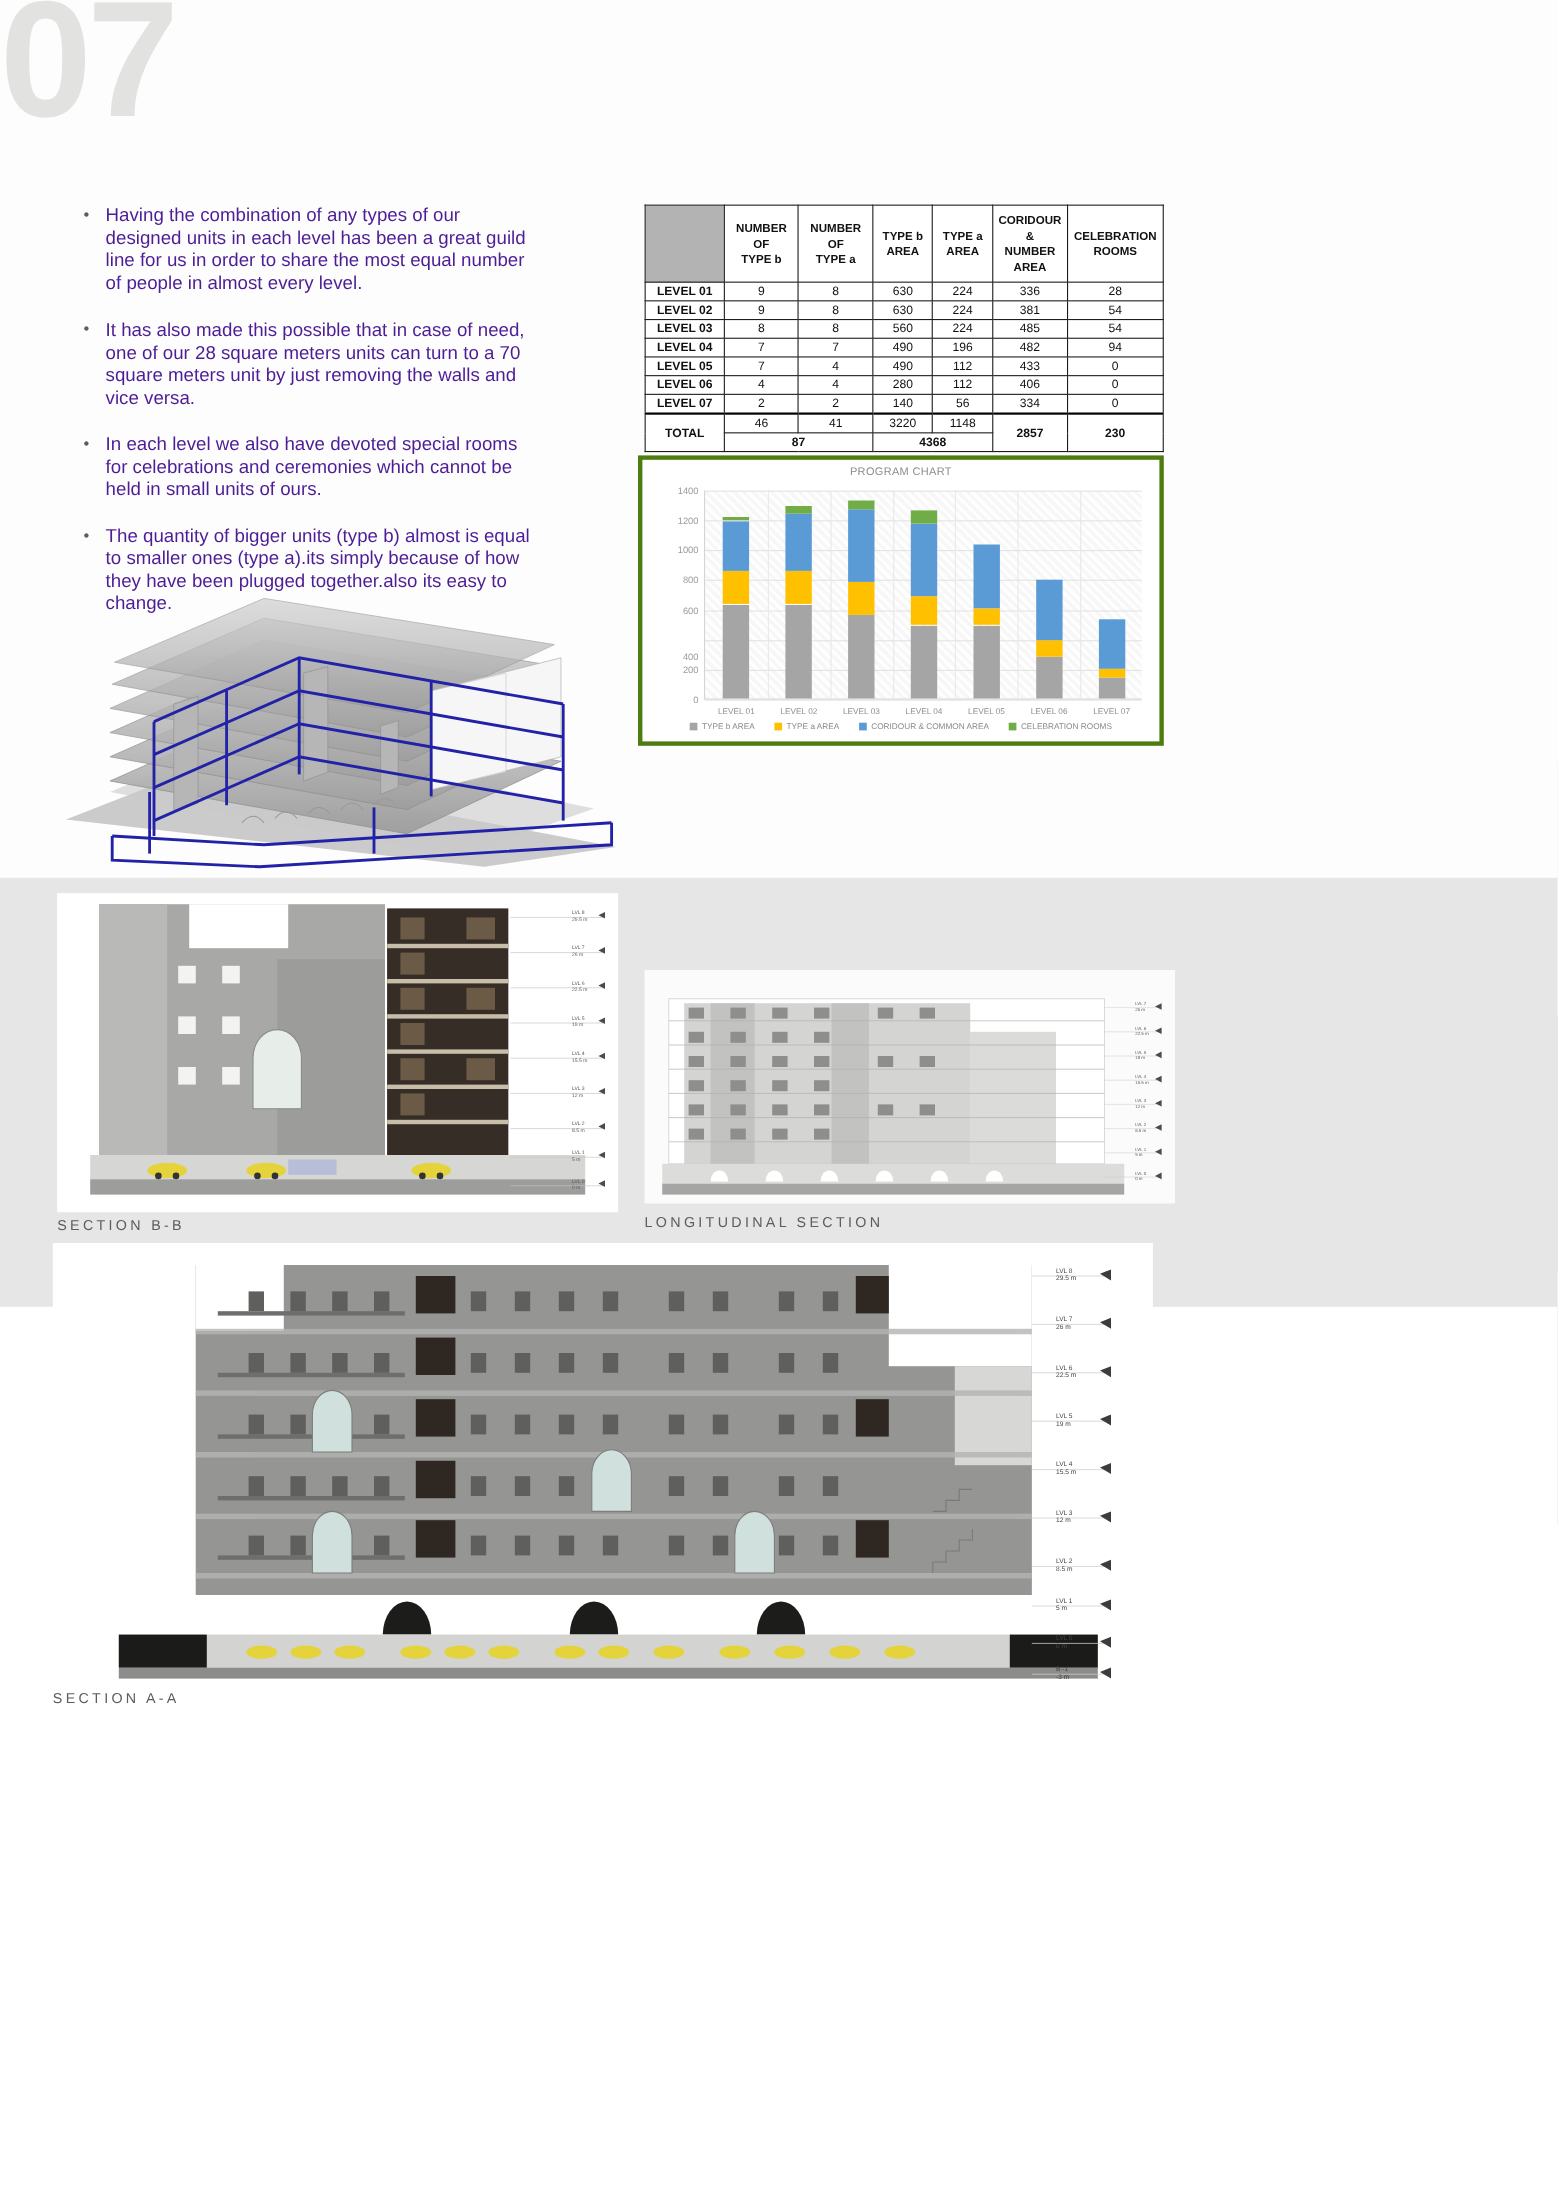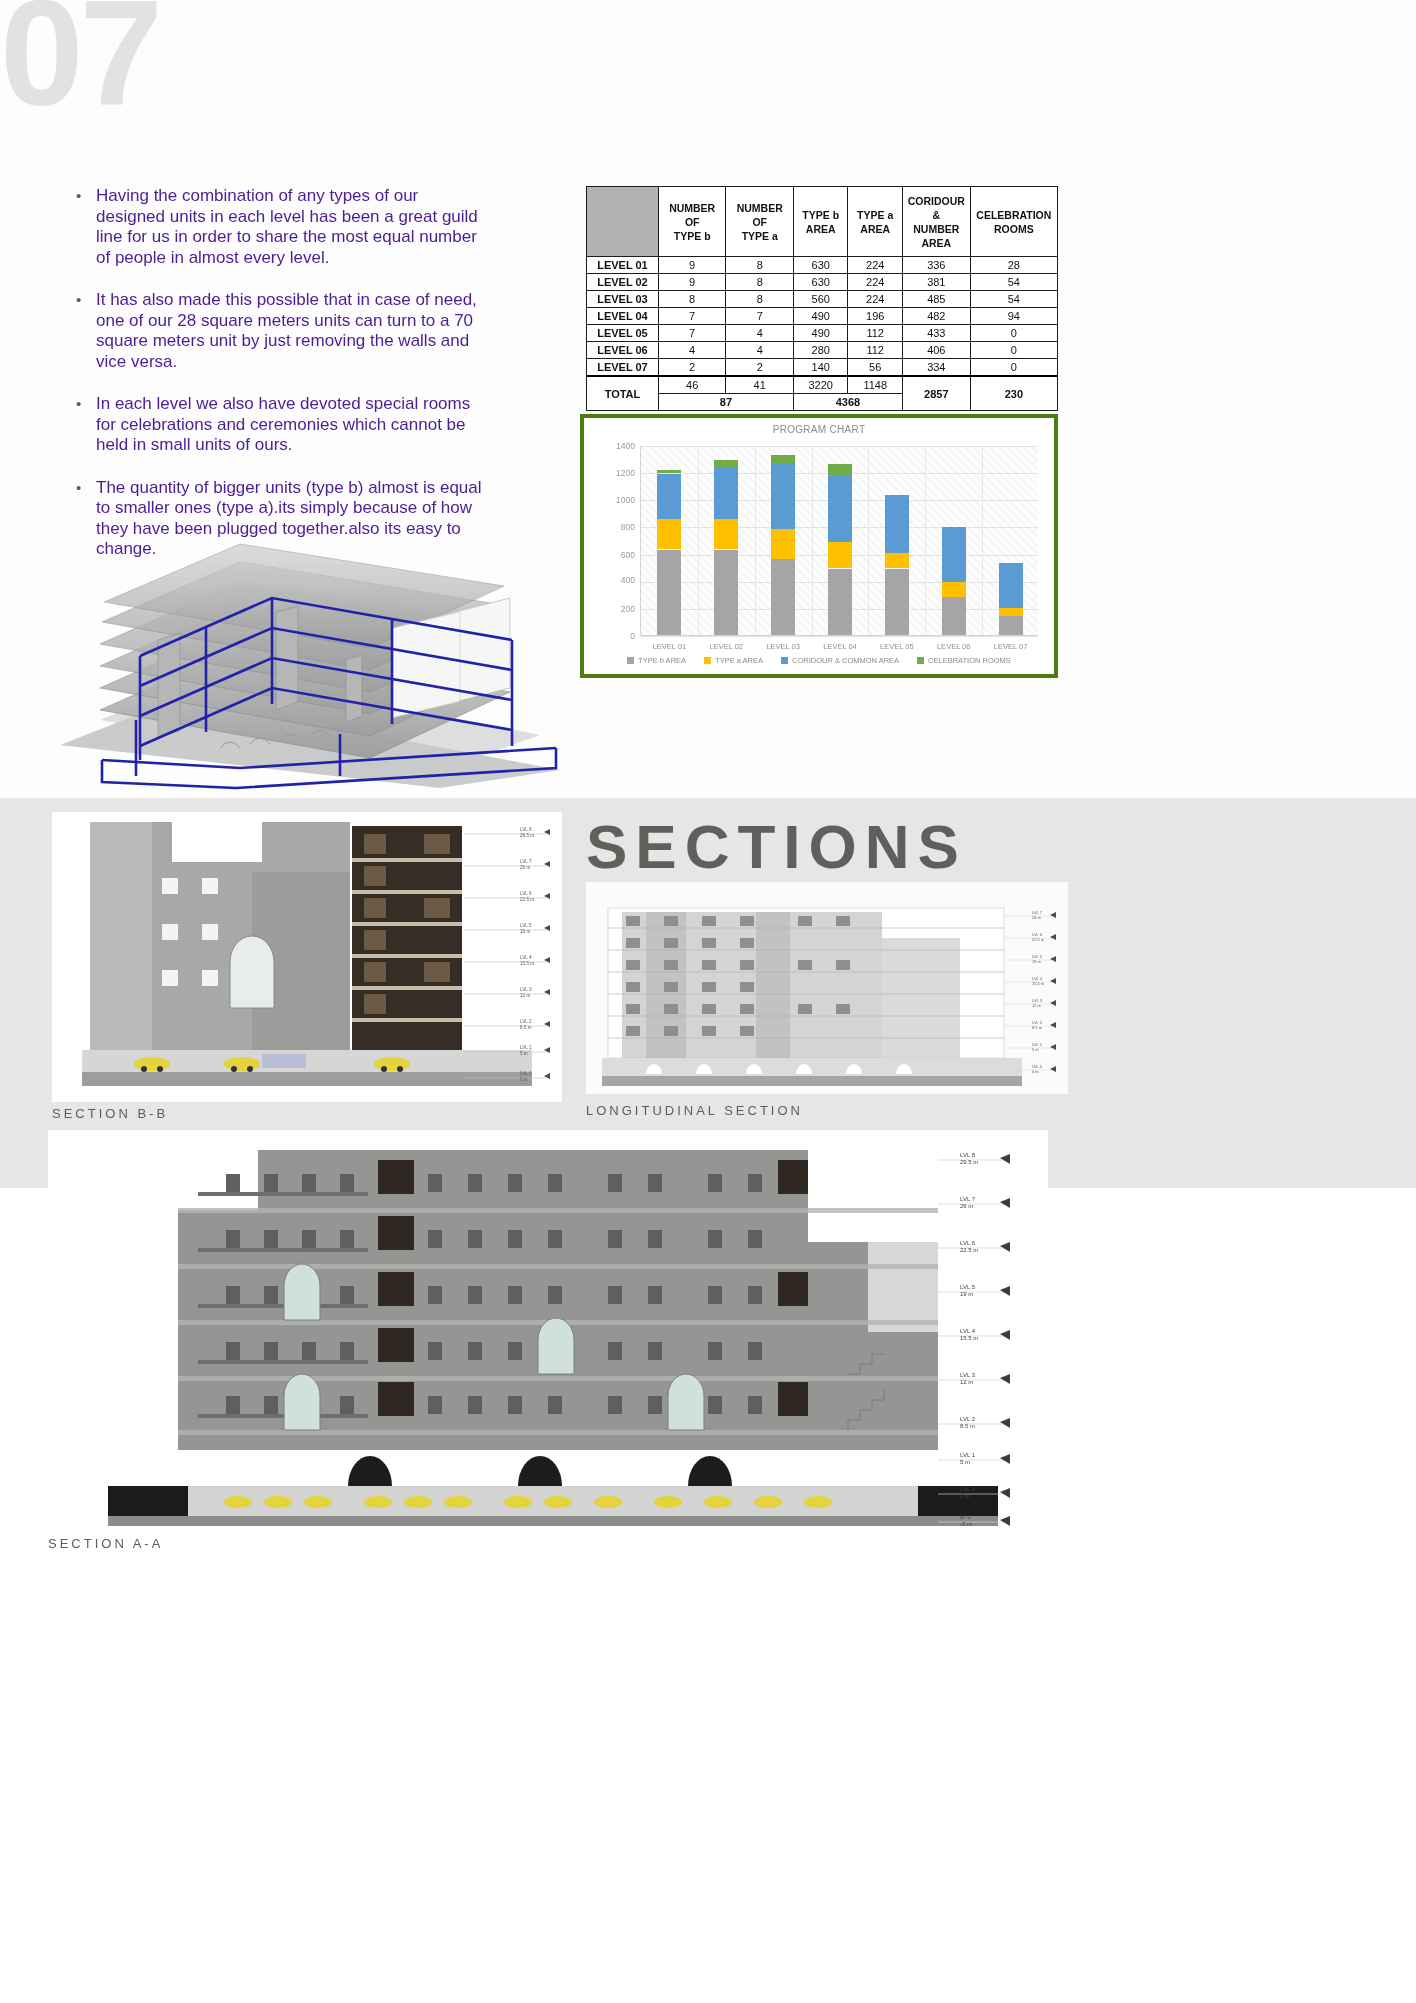--- a/index.html
+++ b/index.html
@@ -320,21 +320,21 @@
   </div>
 
   <div id="chart-card">
     <div id="chart-title">PROGRAM CHART</div>
     <div id="plot">
         <div class="gridline" style="top: 190px;"></div>
         <div class="ylab" style="top: 190px;">0</div>
         <div class="gridline" style="top: 162.857px;"></div>
         <div class="ylab" style="top: 162.857px;">200</div>
         <div class="gridline" style="top: 135.714px;"></div>
-        <div class="ylab" style="top: 134px;">400</div>
+        <div class="ylab" style="top: 151px;">400</div>
         <div class="gridline" style="top: 108.571px;"></div>
         <div class="ylab" style="top: 108.571px;">600</div>
         <div class="gridline" style="top: 81.4286px;"></div>
         <div class="ylab" style="top: 81.4286px;">800</div>
         <div class="gridline" style="top: 54.2857px;"></div>
         <div class="ylab" style="top: 54.2857px;">1000</div>
         <div class="gridline" style="top: 27.1429px;"></div>
         <div class="ylab" style="top: 27.1429px;">1200</div>
         <div class="gridline" style="top: 0px;"></div>
         <div class="ylab" style="top: 0px;">1400</div>
@@ -408,21 +408,20 @@
           <span class="legend-swatch" style="background: rgb(112, 173, 71);"></span>
           <span class="legend-label">CELEBRATION ROOMS</span>
         </div>
       </div>
   </div>
 </div>
 
 <div id="sections-page">
   <div id="white-strip"></div>
 
-  <div id="sections-title">SECTIONS</div>
 
   <div class="section-panel" id="panel-bb">
     <svg viewBox="0 0 510 290" width="510" height="290">
       <rect x="0" y="0" width="510" height="290" fill="#ffffff"></rect>
 
       <rect x="38" y="10" width="260" height="228" fill="#a8a8a6"></rect>
       <rect x="120" y="10" width="90" height="40" fill="#ffffff"></rect>
       <rect x="38" y="10" width="62" height="228" fill="#b9b9b7"></rect>
       <rect x="200" y="60" width="98" height="178" fill="#9c9c9a"></rect>
 

